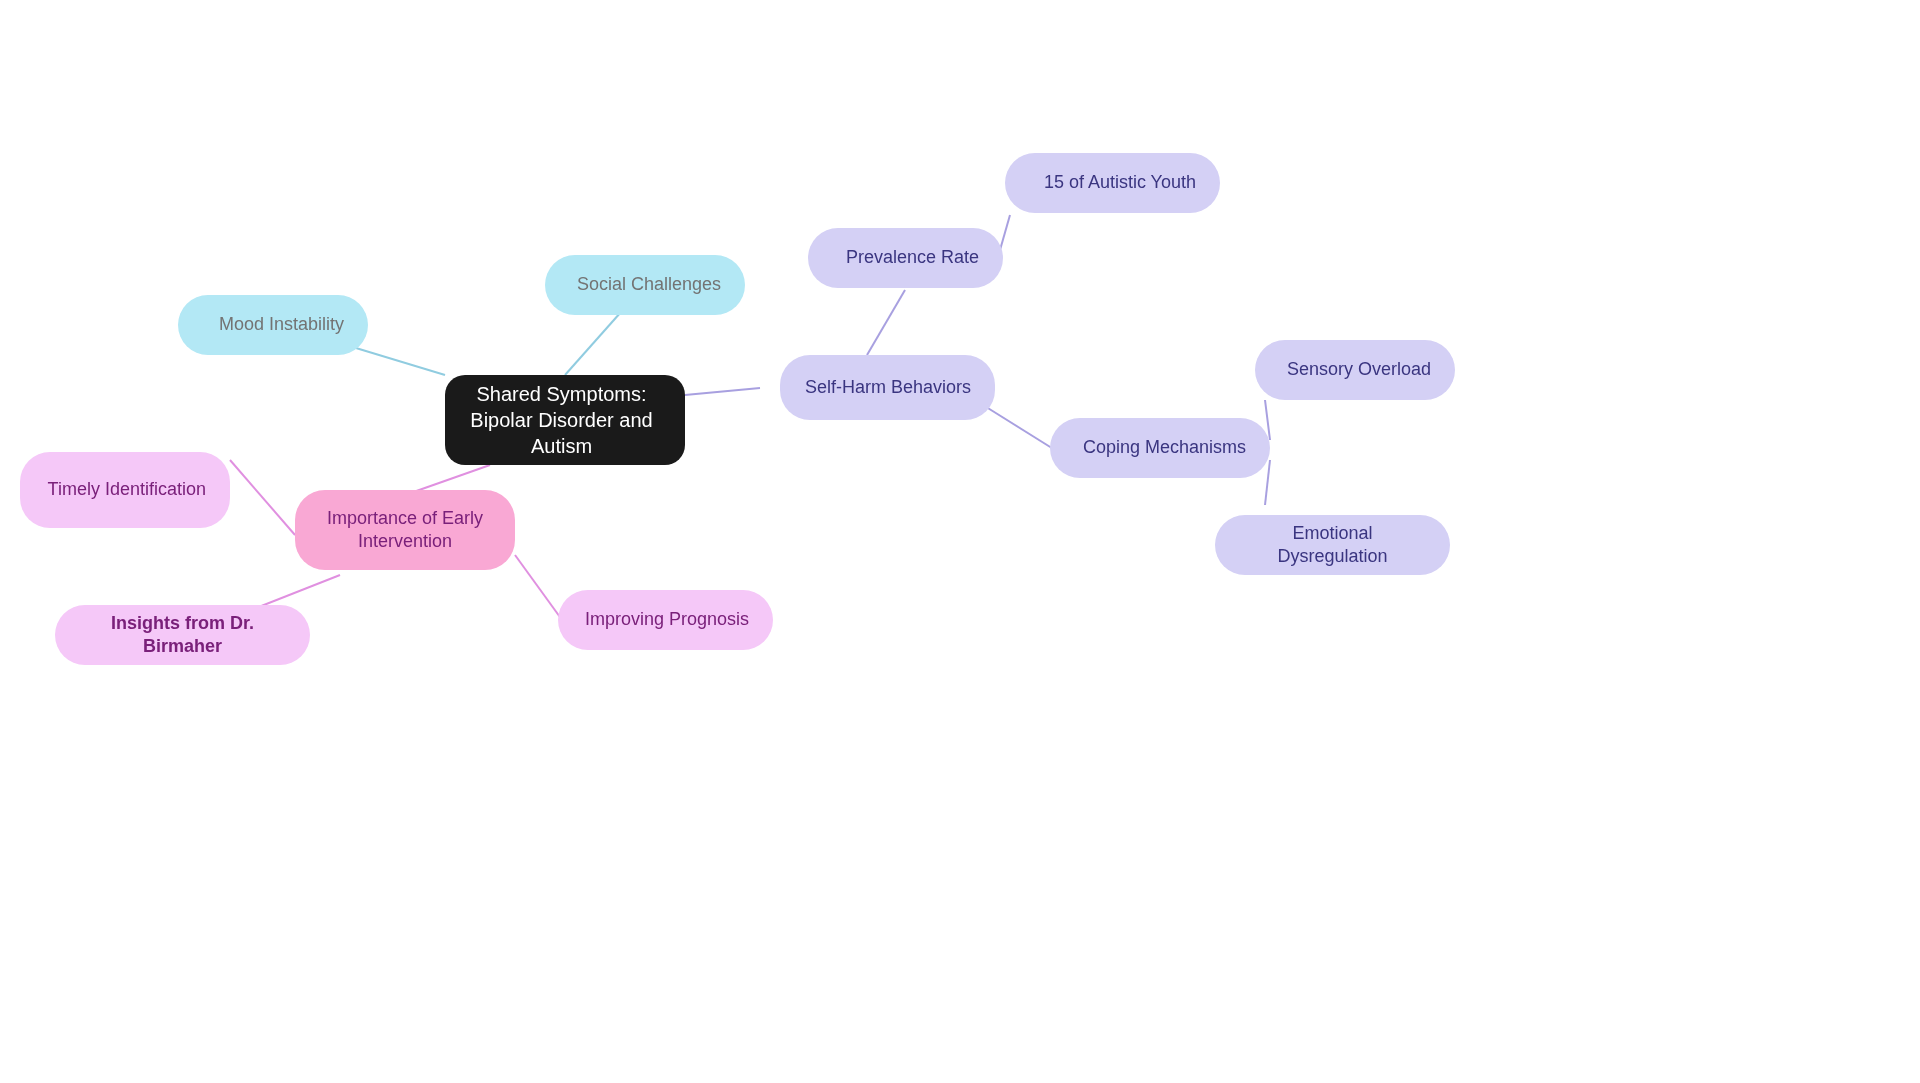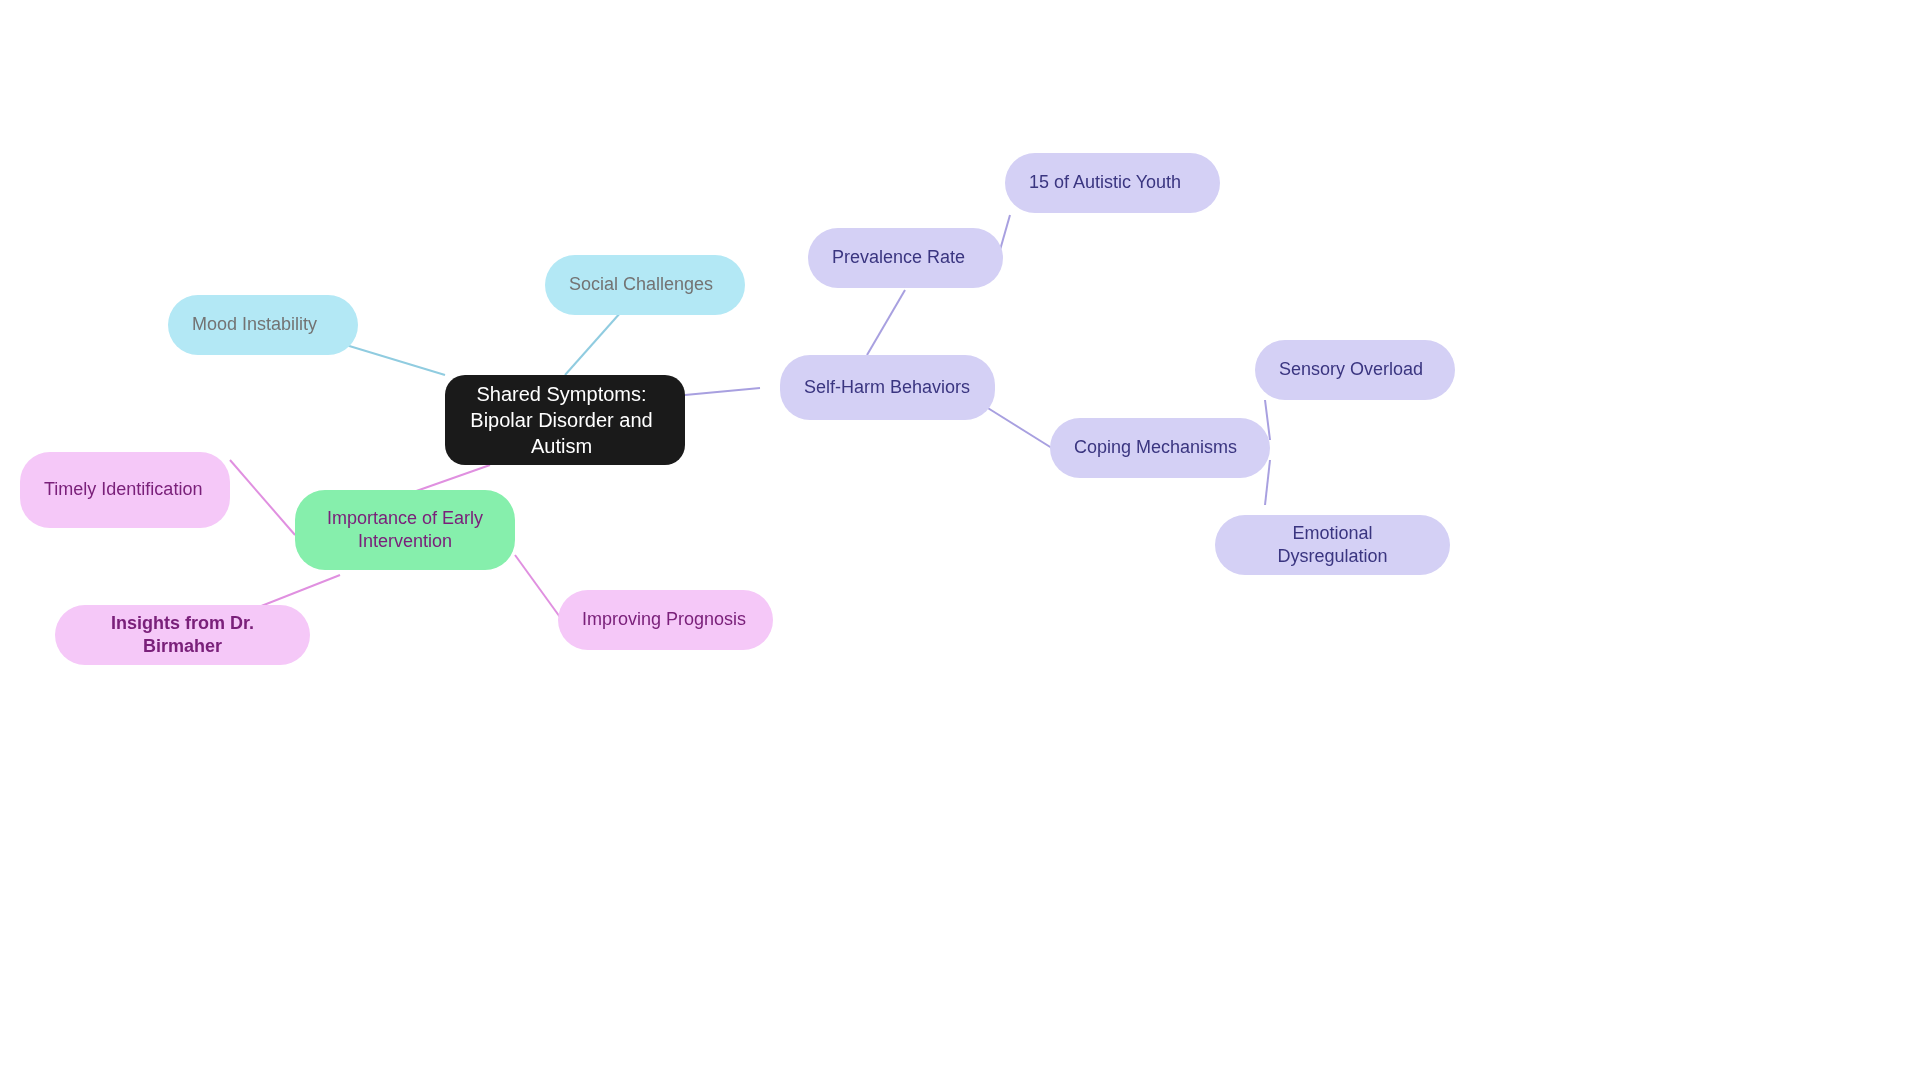--- a/index.html
+++ b/index.html
@@ -18,21 +18,21 @@
       width: 1920px;
       height: 1083px;
       pointer-events: none;
     }
 
     .node {
       position: absolute;
       border-radius: 30px;
       display: flex;
       align-items: center;
-      justify-content: flex-start;
+      justify-content: flex-end;
       text-align: center;
       font-size: 18px;
       line-height: 1.3;
       padding: 16px 24px;
       cursor: pointer;
     }
 
     .node-center {
       background: #1a1a1a;
       color: #ffffff;
@@ -49,21 +49,21 @@
       border-radius: 30px;
     }
 
     .node-purple-light {
       background: #d4d0f5;
       color: #3a3580;
       border-radius: 30px;
     }
 
     .node-pink {
-      background: #86efac;
+      background: #f9a8d4;
       color: #7a207a;
       border-radius: 30px;
     }
 
     .node-pink-light {
       background: #f5c8f8;
       color: #7a207a;
       border-radius: 30px;
     }
   </style>
@@ -99,21 +99,21 @@
 
 <div class="node node-center" style="left: 445px; top: 375px; width: 240px; height: 90px; padding-left: 17px;">
   <span>Shared Symptoms: Bipolar
 Disorder and Autism</span>
 </div>
 
 <div class="node node-blue" style="left: 545px; top: 255px; width: 200px; height: 60px;">
   <span>Social Challenges</span>
 </div>
 
-<div class="node node-blue" style="left: 168px; top: 295px; width: 190px; height: 60px;">
+<div class="node node-blue" style="left: 178px; top: 295px; width: 190px; height: 60px;">
   <span>Mood Instability</span>
 </div>
 
 <div class="node node-pink" style="left: 295px; top: 490px; width: 220px; height: 80px;">
   <span>Importance of Early
 Intervention</span>
 </div>
 
 <div class="node node-pink-light" style="left: 20px; top: 452px; width: 210px; height: 76px;">
   <span>Timely Identification</span>

